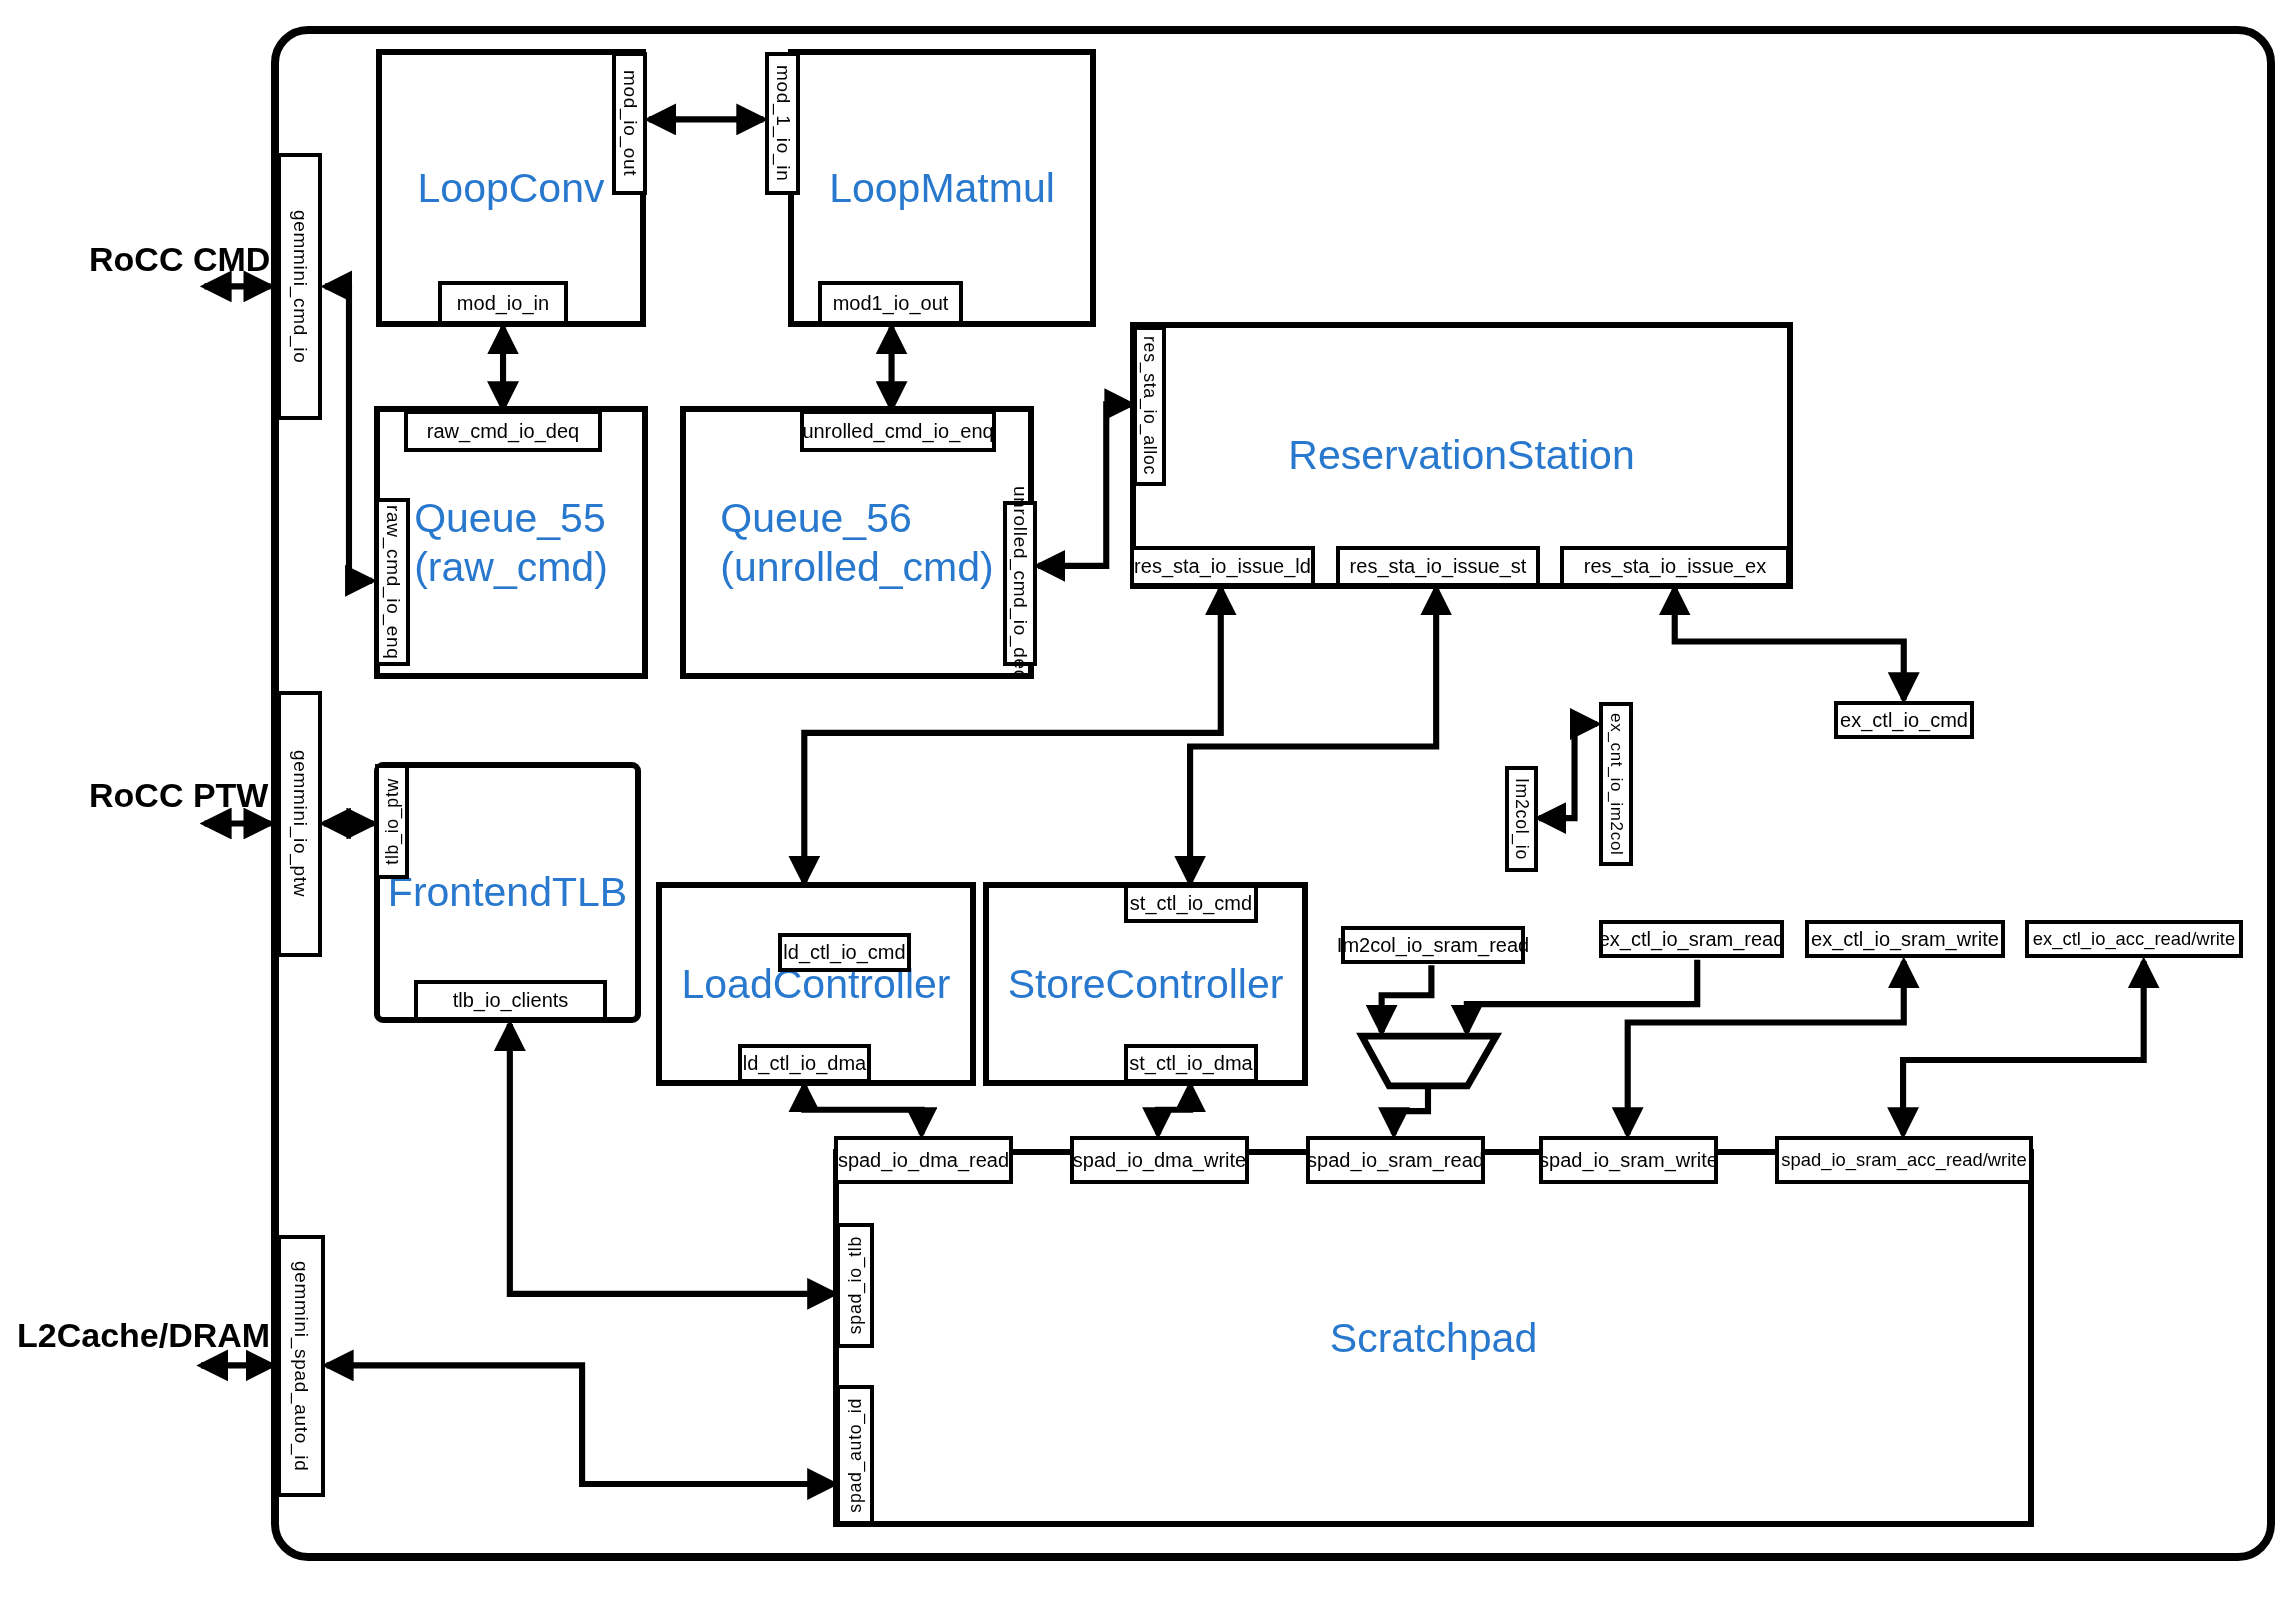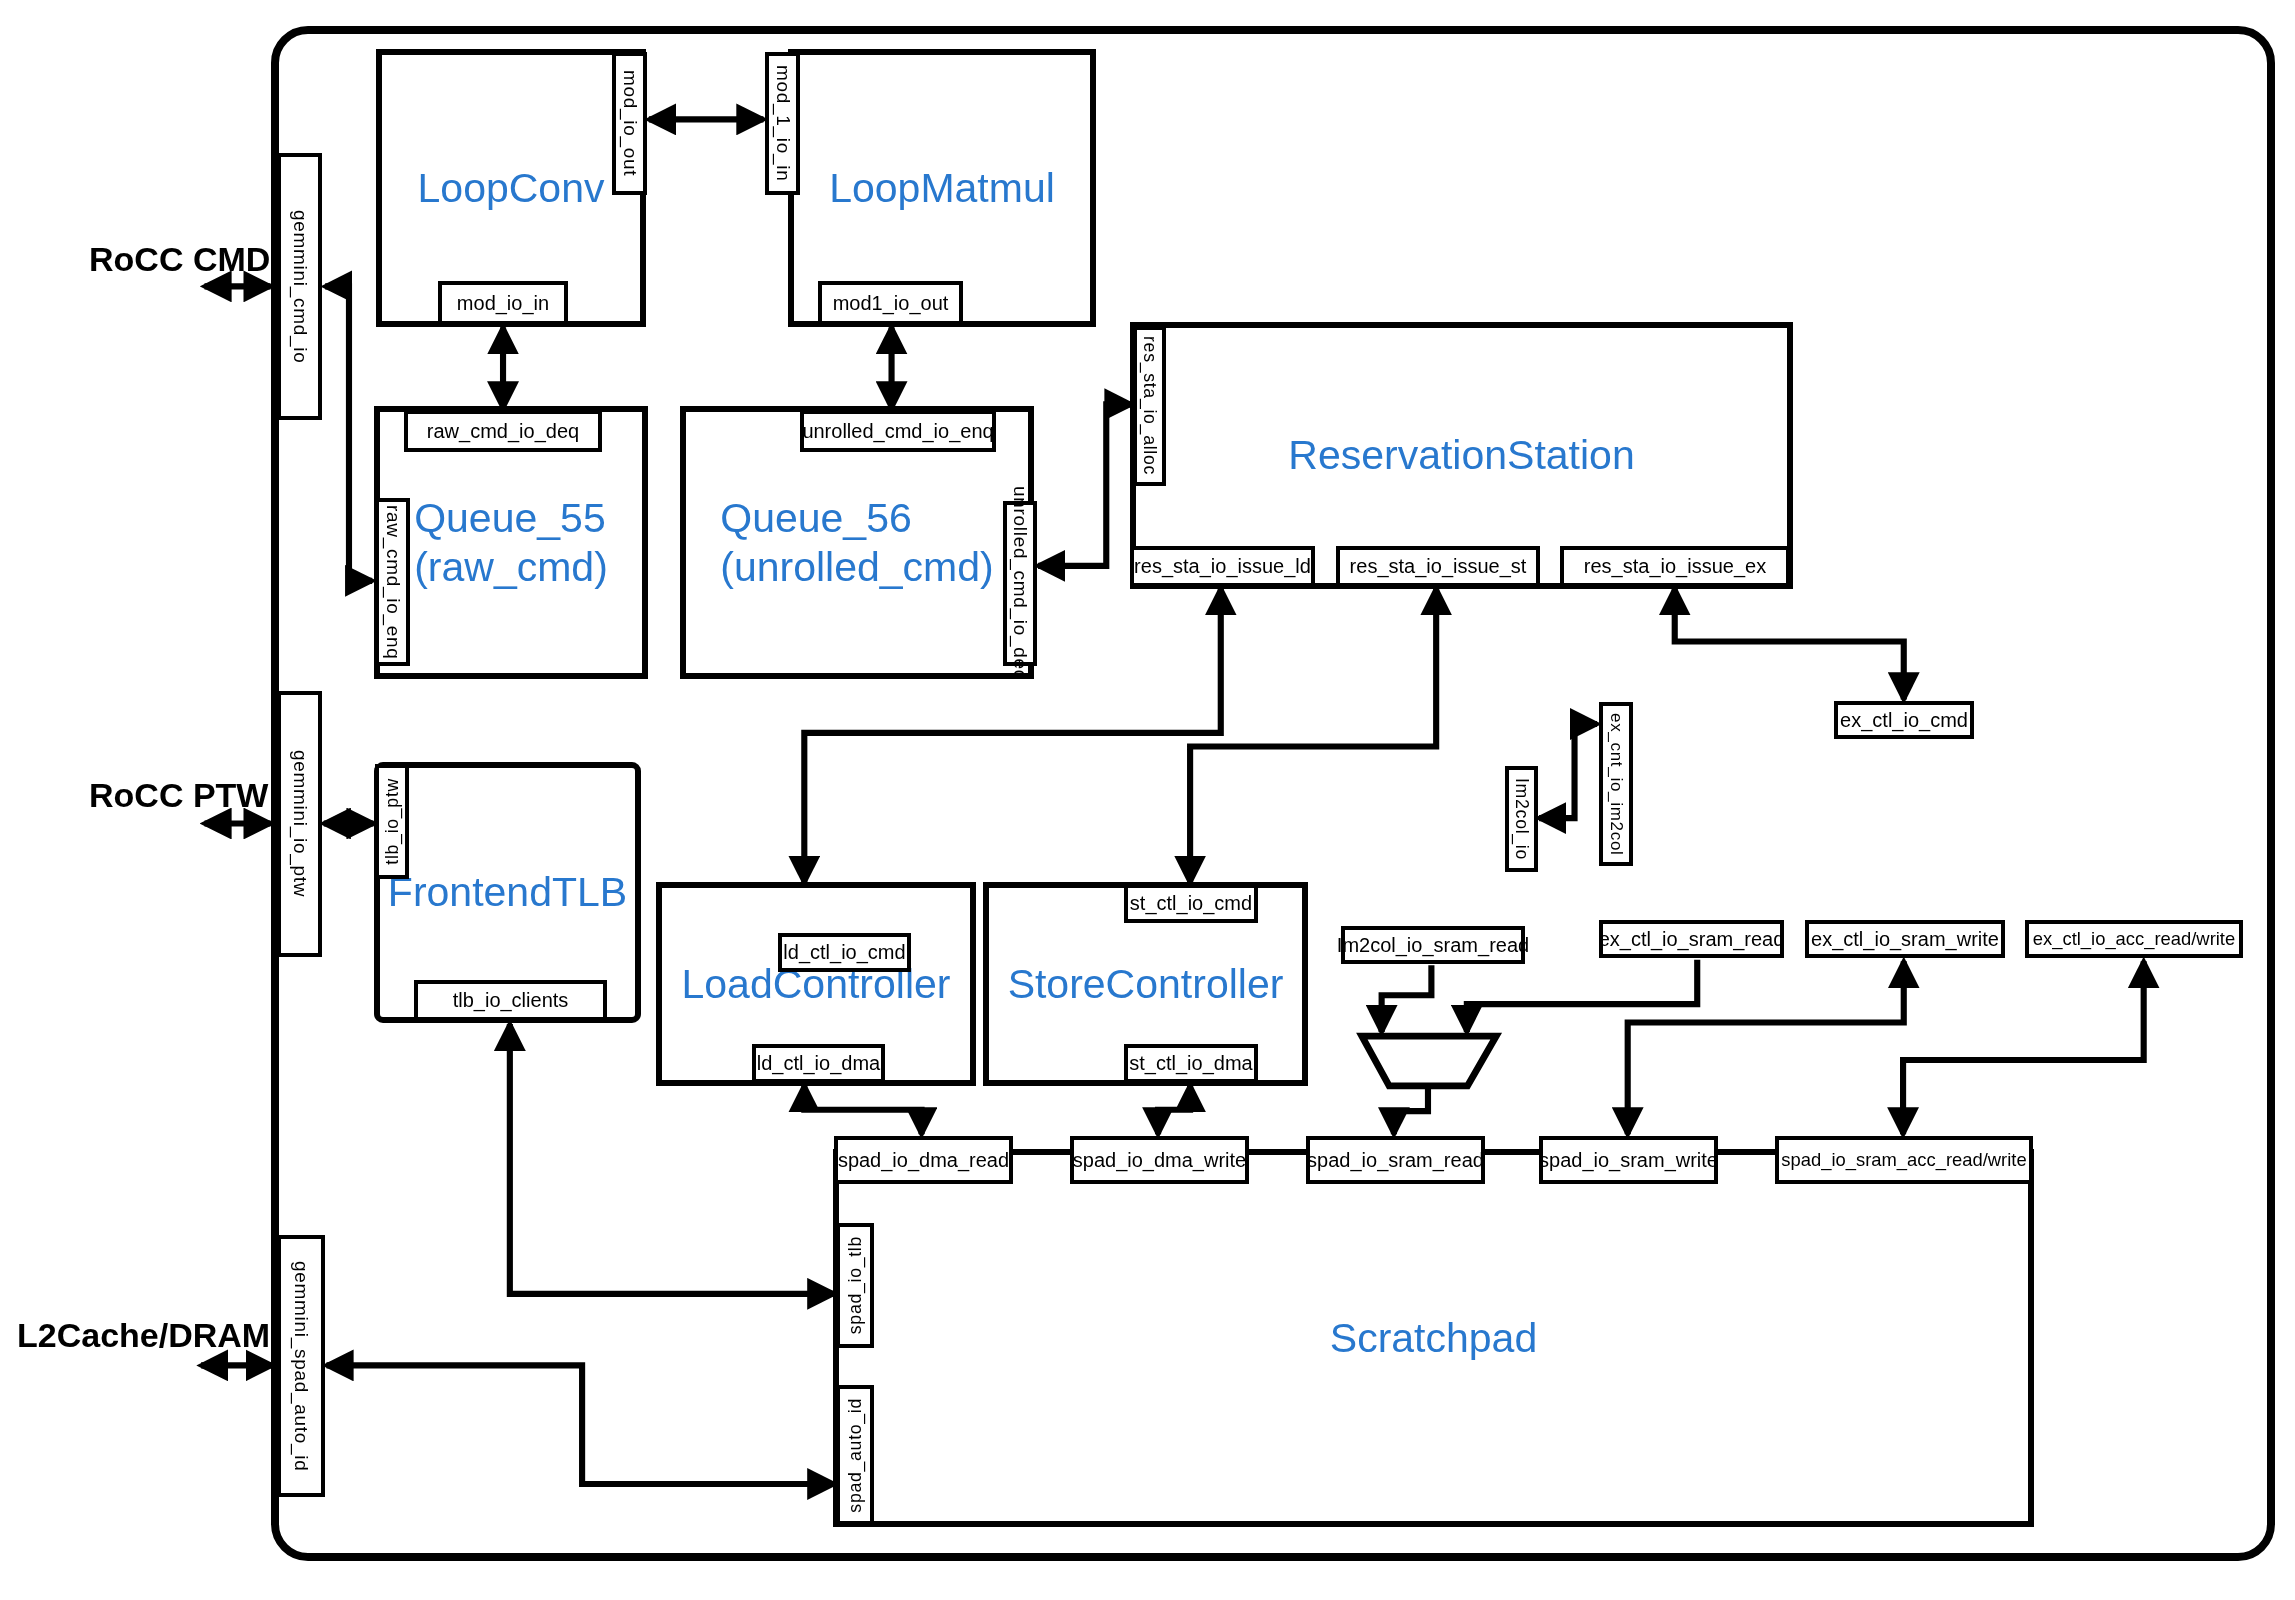--- a/index.html
+++ b/index.html
@@ -162,21 +162,21 @@
   <div class="port" style="left:414px;top:980px;width:193px;height:41px;">
     <span>tlb_io_clients</span>
   </div>
 
   <div class="box" style="left:656px;top:882px;width:320px;height:204px;">
     <span class="title">LoadController</span>
   </div>
   <div class="port" style="left:738px;top:933px;width:133px;height:39px;margin-left:40px;">
     <span>ld_ctl_io_cmd</span>
   </div>
-  <div class="port" style="left:738px;top:1044px;width:133px;height:39px;margin-left:14px;">
+  <div class="port" style="left:738px;top:1044px;width:133px;height:39px;">
     <span>ld_ctl_io_dma</span>
   </div>
 
   <div class="box" style="left:983px;top:882px;width:325px;height:204px;">
     <span class="title">StoreController</span>
   </div>
   <div class="port" style="left:1124px;top:884px;width:134px;height:39px;">
     <span>st_ctl_io_cmd</span>
   </div>
   <div class="port" style="left:1124px;top:1044px;width:134px;height:39px;">

